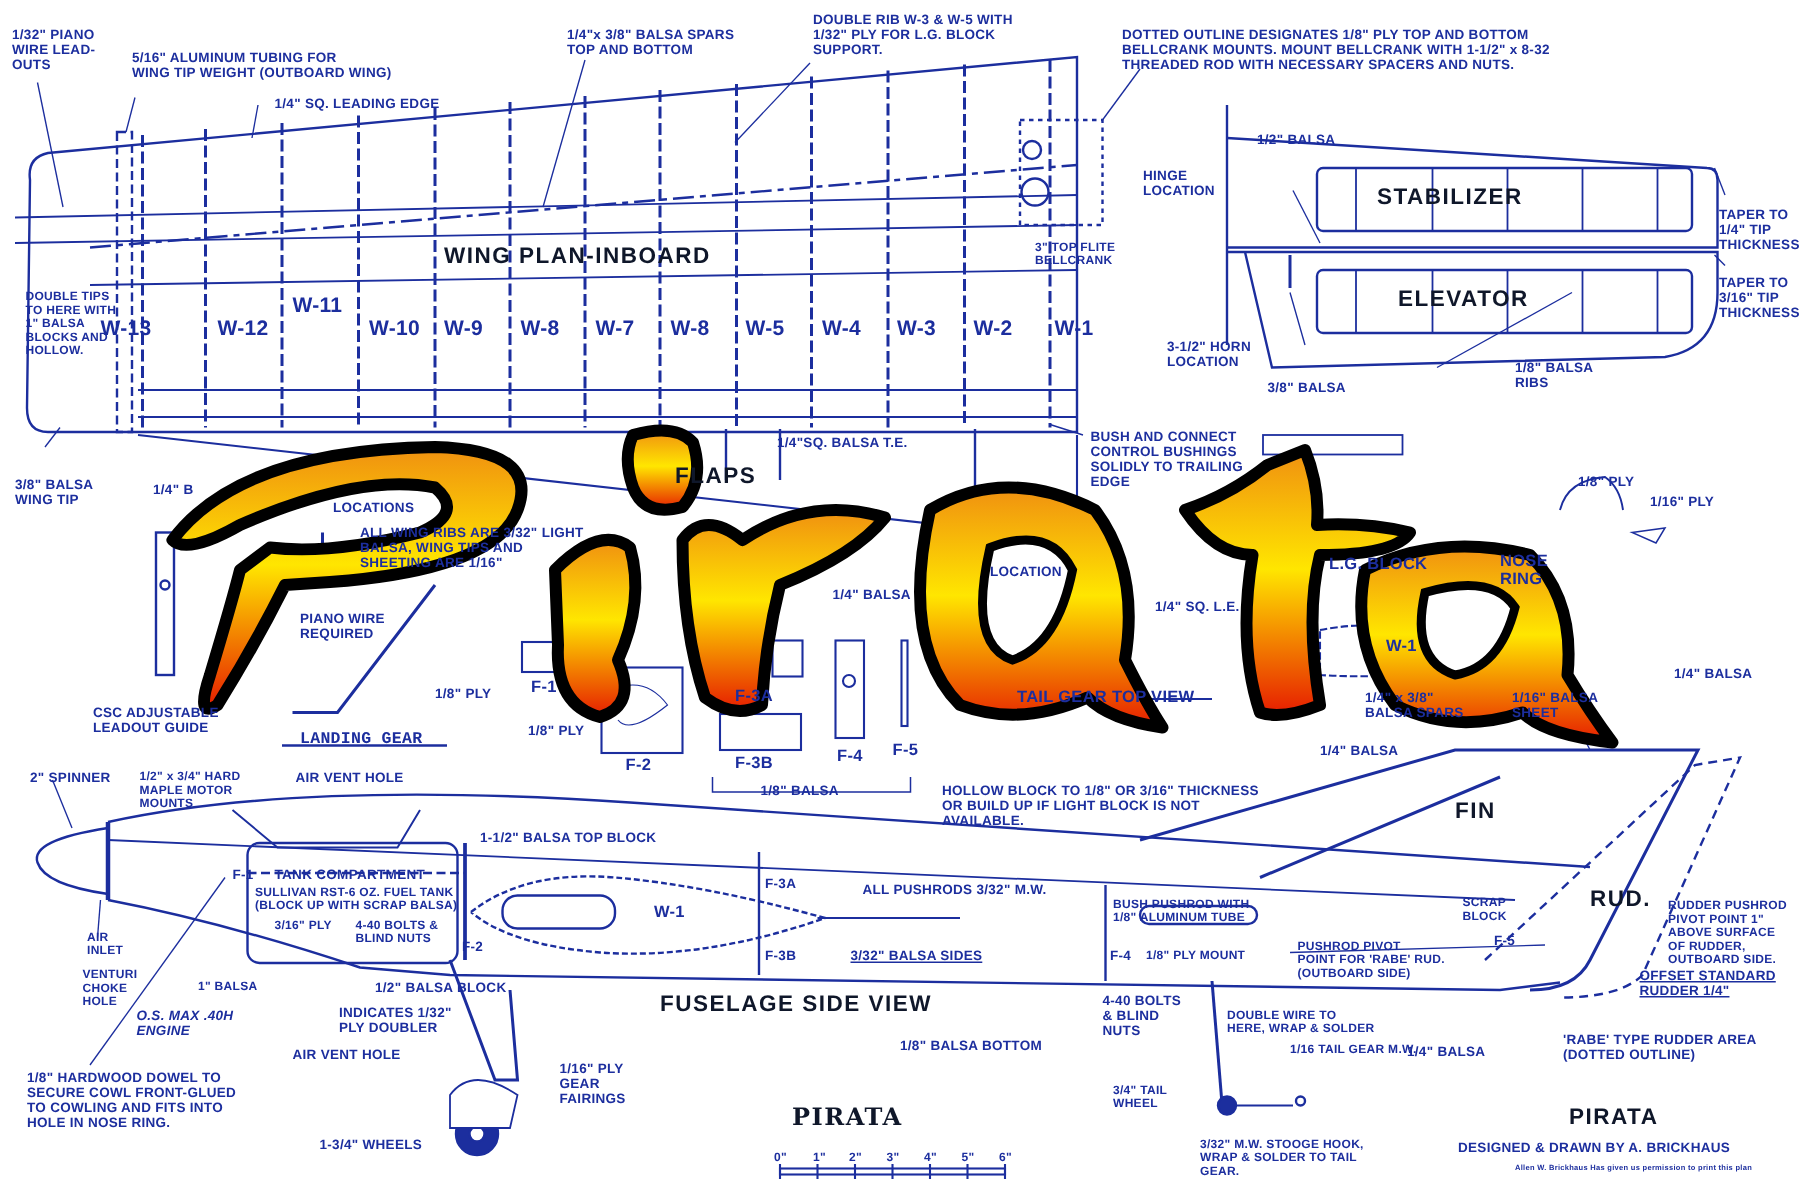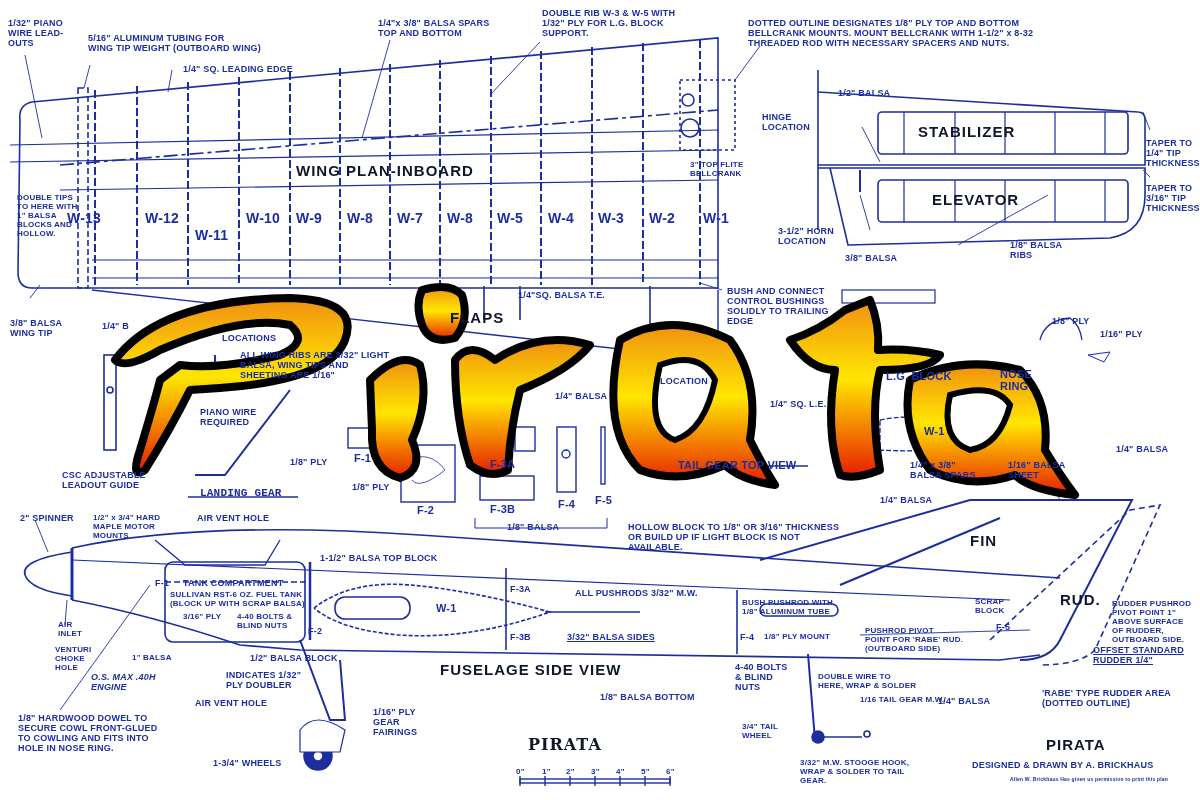--- a/index.html
+++ b/index.html
@@ -226,21 +226,21 @@
 <div class="lbl sm" style="left:17px;top:193px;">DOUBLE TIPS
 TO HERE WITH
 1" BALSA
 BLOCKS AND
 HOLLOW.</div>
 <div class="lbl sm" style="left:690px;top:160px;">3" TOP FLITE
 BELLCRANK</div>
 
 <div class="lbl rib" style="left:67px;top:213px;">W-13</div>
 <div class="lbl rib" style="left:145px;top:213px;">W-12</div>
-<div class="lbl rib" style="left:195px;top:230px;">W-11</div>
+<div class="lbl rib" style="left:195px;top:198px;">W-11</div>
 <div class="lbl rib" style="left:246px;top:213px;">W-10</div>
 <div class="lbl rib" style="left:296px;top:213px;">W-9</div>
 <div class="lbl rib" style="left:347px;top:213px;">W-8</div>
 <div class="lbl rib" style="left:397px;top:213px;">W-7</div>
 <div class="lbl rib" style="left:447px;top:213px;">W-8</div>
 <div class="lbl rib" style="left:497px;top:213px;">W-5</div>
 <div class="lbl rib" style="left:548px;top:213px;">W-4</div>
 <div class="lbl rib" style="left:598px;top:213px;">W-3</div>
 <div class="lbl rib" style="left:649px;top:213px;">W-2</div>
 <div class="lbl rib" style="left:703px;top:213px;">W-1</div>

